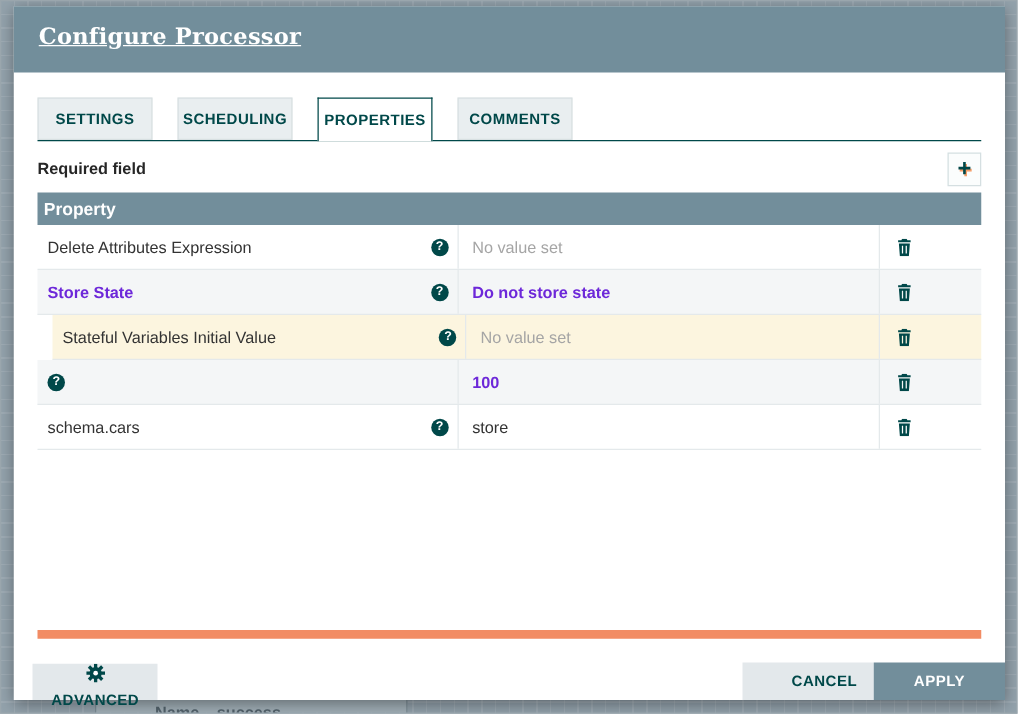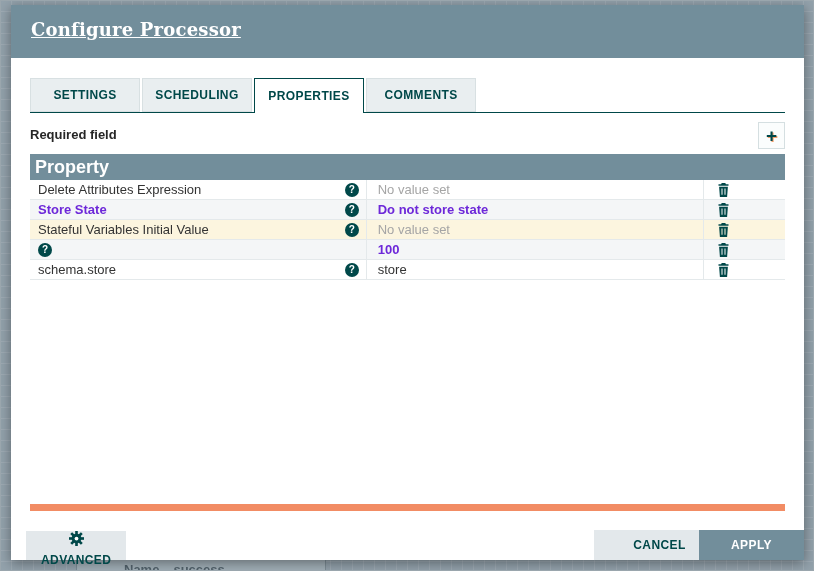--- a/index.html
+++ b/index.html
@@ -31,21 +31,21 @@
   .dialog-header{position:absolute;left:0;top:0;right:0;height:53px;background:#728E9B;}
   .dialog-title{
     position:absolute;left:20px;top:14px;color:#fff;
     font-family:"DejaVu Serif", serif;font-weight:bold;font-size:18px;letter-spacing:.2px;text-decoration:underline;
   }
 
   
   .tabs{position:absolute;left:19px;right:19px;top:73px;height:35px;}
   .tabline{position:absolute;left:0;right:0;top:34px;height:1px;background:#004849;}
   .tab{
-    position:absolute;top:0;width:110px;height:34px;
+    position:absolute;top:0;width:92px;height:34px;
     display:flex;align-items:center;justify-content:center;
     background:#E9EEF0;border:1px solid #D8E0E2;
     color:#004849;font-size:12px;font-weight:bold;letter-spacing:.4px;cursor:pointer;
   }
   .tab.t0{left:0;} .tab.t1{left:112px;} .tab.t2{left:224px;} .tab.t3{left:336px;}
   .tab.active{
     height:35px;background:#fff;border:1px solid #004849;border-bottom:none;z-index:2;
   }
 
   
@@ -54,28 +54,28 @@
   .add-btn{
     position:absolute;right:0;top:1px;width:27px;height:27px;
     background:#FBFDFD;border:1px solid #D5DFE1;
     color:#004849;font-size:19px;font-weight:bold;line-height:24px;text-align:center;
     cursor:pointer;padding:0;text-shadow:1px 1px 0 rgba(244,149,91,.9);
   }
 
   
   .ptable{position:absolute;left:19px;right:19px;top:149px;}
   .thead{display:flex;height:26px;background:#728E9B;color:#fff;
-    font-size:18px;font-weight:bold;align-items:center;}
+    font-size:14px;font-weight:bold;align-items:center;}
   .thead .h1{width:44.6%;padding-left:5px;}
   .thead .h2{flex:1;padding-left:5px;}
   .thead .h3{width:81px;}
-  .trow{display:flex;height:20px;border-bottom:1px solid #E4E9EB;
+  .trow{display:flex;height:36px;border-bottom:1px solid #E4E9EB;
     font-size:13px;color:#333;align-items:stretch;background:#fff;justify-content:space-between;}
   .trow.alt{background:#F4F6F7;}
-  .trow.hl{background:#FCF5DF;}
+  .trow.hl{background:#FCF5DF;margin-left:12px;}
   .trow .c1{width:44.6%;display:flex;align-items:center;padding:0 7px 0 8px;
     border-right:1px solid #E4E9EB;}
   .trow .c2{flex:1;display:flex;align-items:center;padding-left:11px;
     border-right:1px solid #E4E9EB;}
   .trow .c3{width:81px;display:flex;align-items:center;padding-left:13px;}
   .pname{flex:1;white-space:nowrap;overflow:hidden;}
   .trow.req .pname,.trow.req .pval{font-weight:bold;color:#6d28d9;}
   .pval.unset{color:#A5A5A5;}
   .qicon{
     width:14px;height:14px;border-radius:50%;background:#004849;color:#fff;
@@ -190,21 +190,21 @@
       <div class="c3">
         <span class="trash" hidden="">
           <svg width="13" height="14" viewBox="0 0 12 14">
             <path fill="#004849" d="M4.2 0h3.6l.6 1.2H11v1.6H1V1.2h2.6L4.2 0zM1.6 3.8h8.8L9.6 14H2.4L1.6 3.8zM4 5.6v6.2h1V5.6H4zm3 0v6.2h1V5.6H7z"></path>
           </svg>
         </span>
       </div>
     </div>
         <div class="trow">
       <div class="c1">
-        <span class="pname">schema.store</span>
+        <span class="pname">schema.cars</span>
         <span class="qicon">?</span>
       </div>
       <div class="c2">
         <span class="pval">store</span>
       </div>
       <div class="c3">
         <span class="trash">
           <svg width="13" height="14" viewBox="0 0 12 14">
             <path fill="#004849" d="M4.2 0h3.6l.6 1.2H11v1.6H1V1.2h2.6L4.2 0zM1.6 3.8h8.8L9.6 14H2.4L1.6 3.8zM4 5.6v6.2h1V5.6H4zm3 0v6.2h1V5.6H7z"></path>
           </svg>

